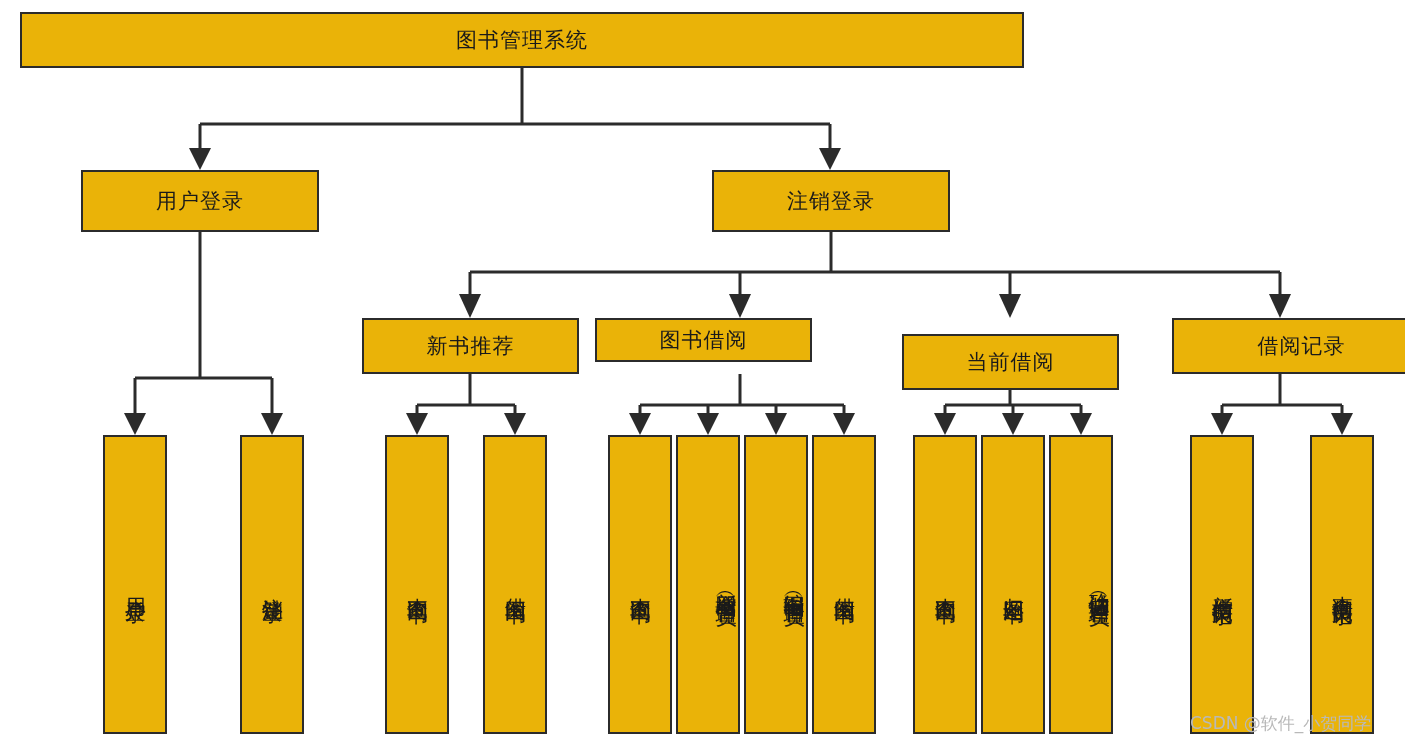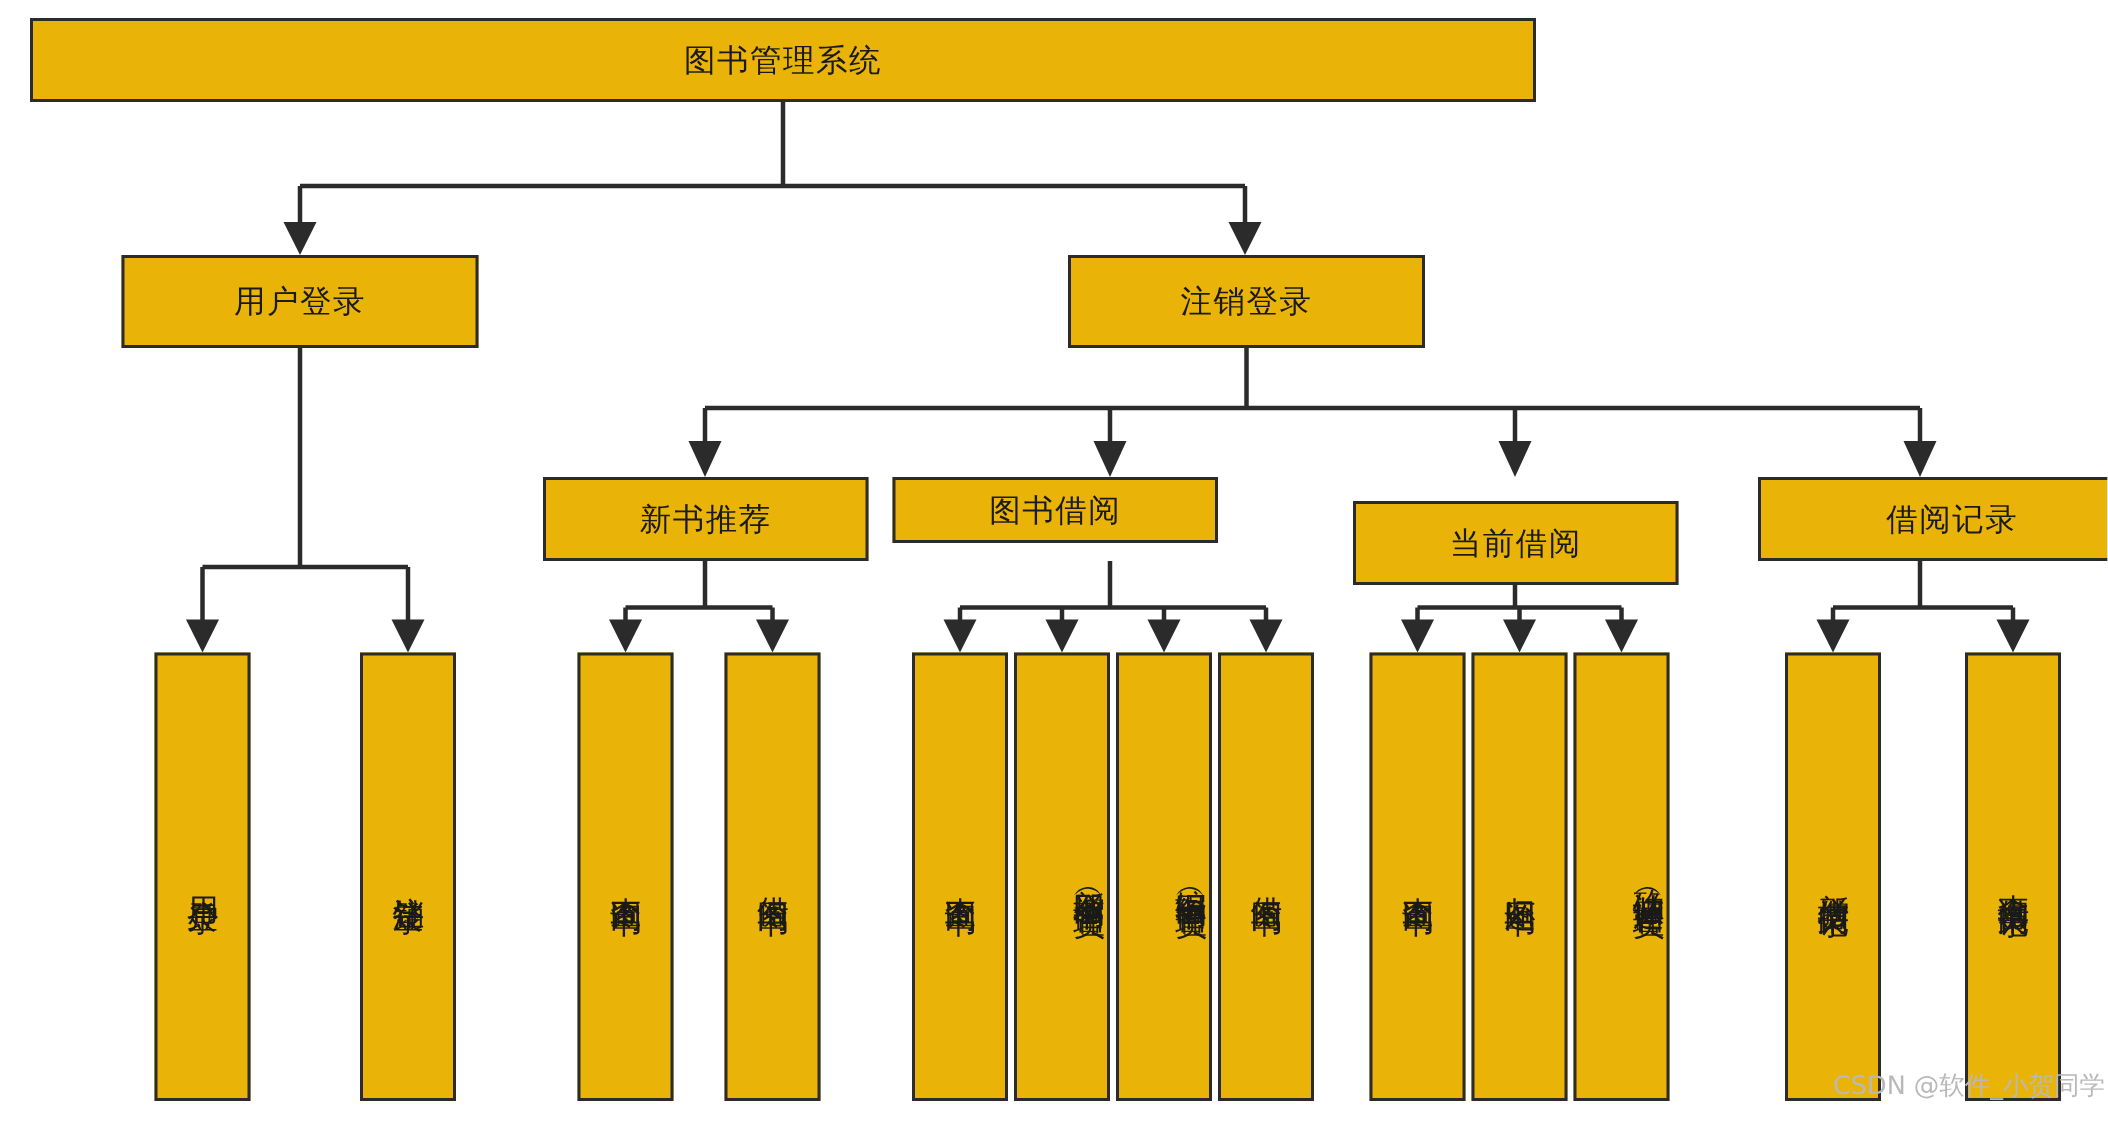--- a/index.html
+++ b/index.html
@@ -53,21 +53,21 @@
   .node.vert .label {
     writing-mode: vertical-rl;
     text-orientation: upright;
     display: block;
   }
   .node.vert.topalign {
     align-items: flex-start;
   }
   #watermark {
     position: absolute;
-    left: 1222px;
+    left: 1190px;
     top: 712px;
     font-size: 17px;
     color: #b9b9b9;
     white-space: nowrap;
     font-family: "DejaVu Sans", "Liberation Sans", sans-serif;
   }
 </style>
 </head>
 <body>
 

